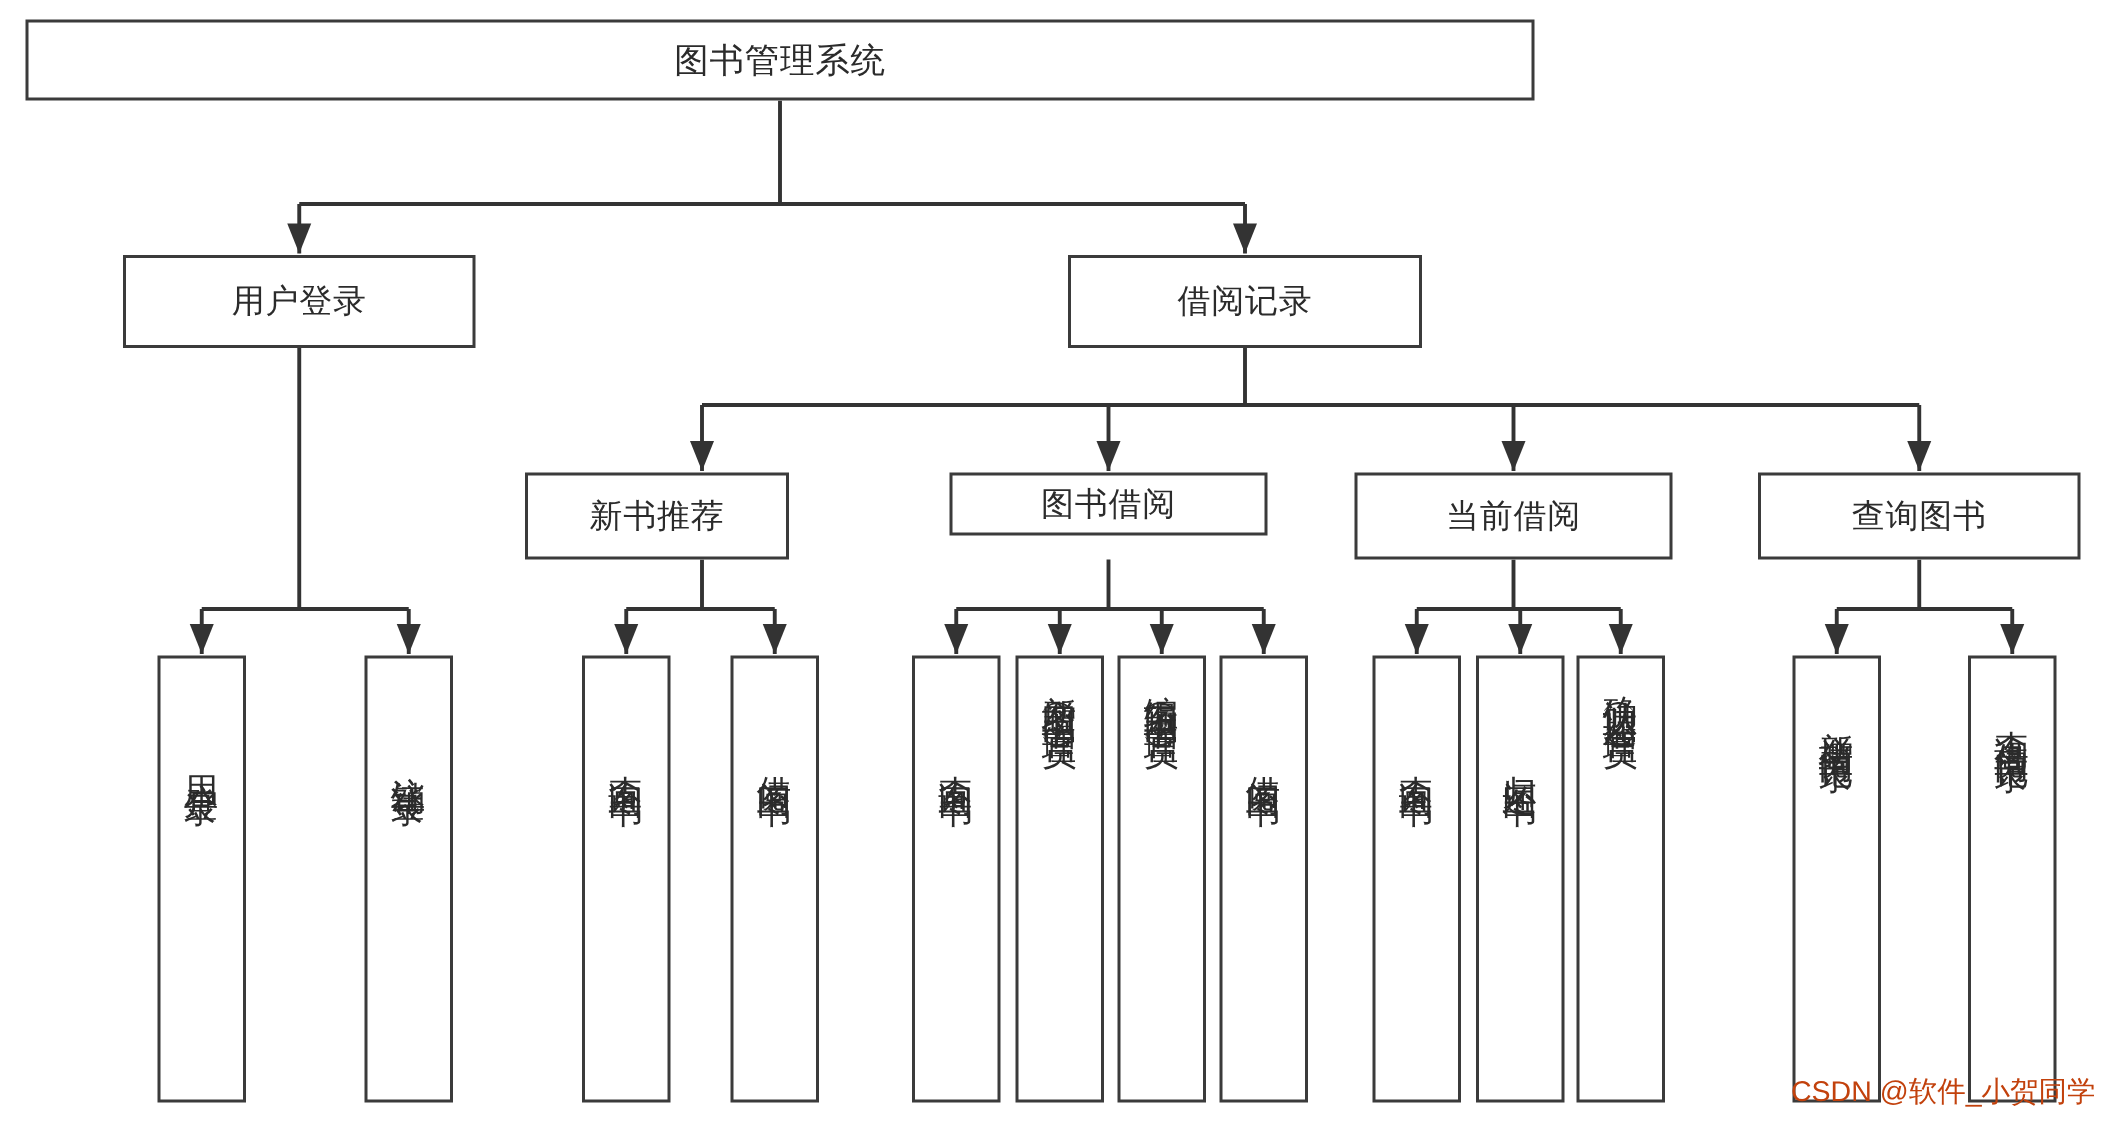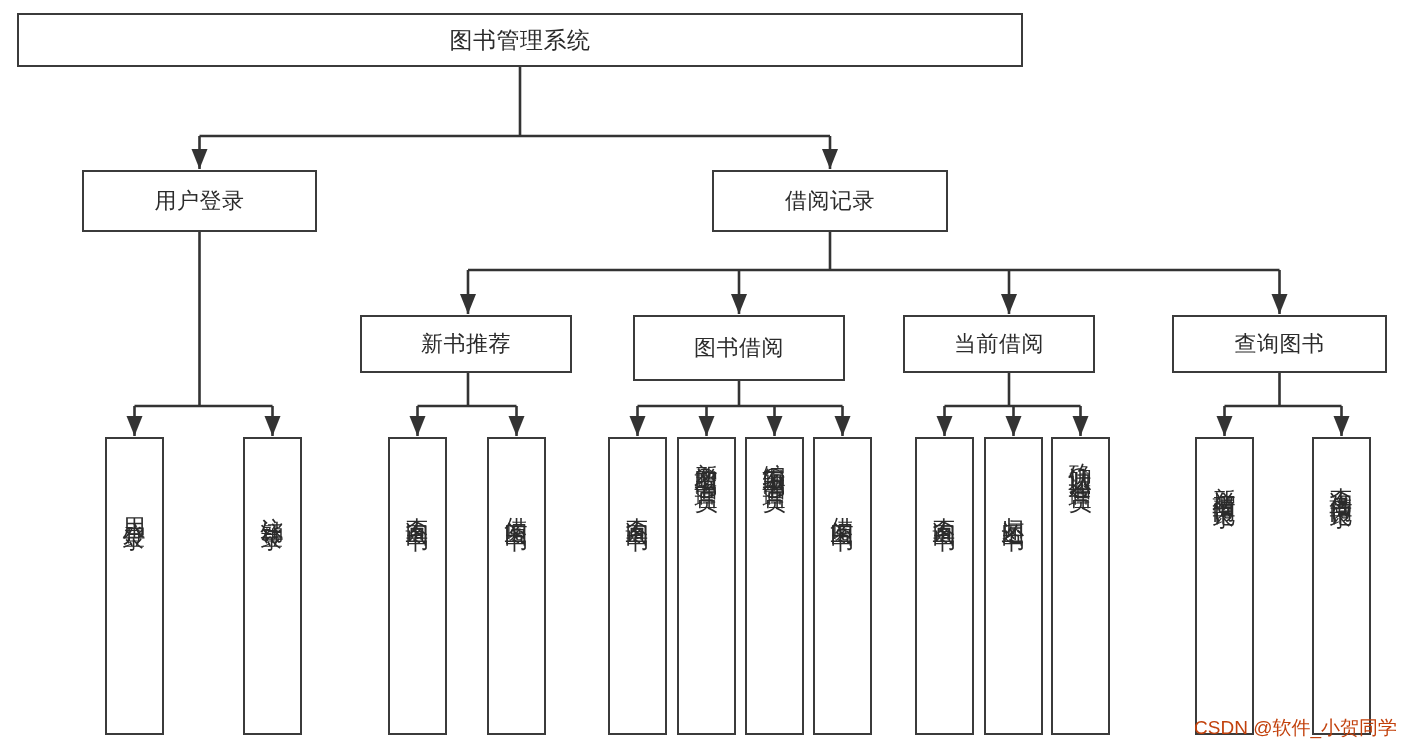--- a/index.html
+++ b/index.html
@@ -140,27 +140,27 @@
   <div id="node-layer">
       <div class="node-box root" style="left: 17px; top: 13px; width: 1006px; height: 54px;">
         <div class="node-label">图书管理系统</div>
       </div>
       <div class="node-box lvl2" style="left: 82px; top: 170px; width: 235px; height: 62px;">
         <div class="node-label">用户登录</div>
       </div>
       <div class="node-box lvl2" style="left: 712px; top: 170px; width: 236px; height: 62px;">
         <div class="node-label">借阅记录</div>
       </div>
-      <div class="node-box lvl3" style="left: 360px; top: 315px; width: 212px; height: 58px;">
+      <div class="node-box lvl3" style="left: 350px; top: 315px; width: 176px; height: 58px;">
         <div class="node-label">新书推荐</div>
       </div>
-      <div class="node-box lvl3" style="left: 633px; top: 315px; width: 212px; height: 66px;">
+      <div class="node-box lvl3" style="left: 633px; top: 315px; width: 212px; height: 42px;">
         <div class="node-label">图书借阅</div>
       </div>
-      <div class="node-box lvl3" style="left: 903px; top: 315px; width: 192px; height: 58px;">
+      <div class="node-box lvl3" style="left: 903px; top: 315px; width: 212px; height: 58px;">
         <div class="node-label">当前借阅</div>
       </div>
       <div class="node-box lvl3" style="left: 1172px; top: 315px; width: 215px; height: 58px;">
         <div class="node-label">查询图书</div>
       </div>
       <div class="node-box leaf vertical tall-pad" style="left: 105px; top: 437px; width: 59px; height: 298px;">
         <div class="node-label">用户登录</div>
       </div>
       <div class="node-box leaf vertical tall-pad" style="left: 243px; top: 437px; width: 59px; height: 298px;">
         <div class="node-label">注销登录</div>

